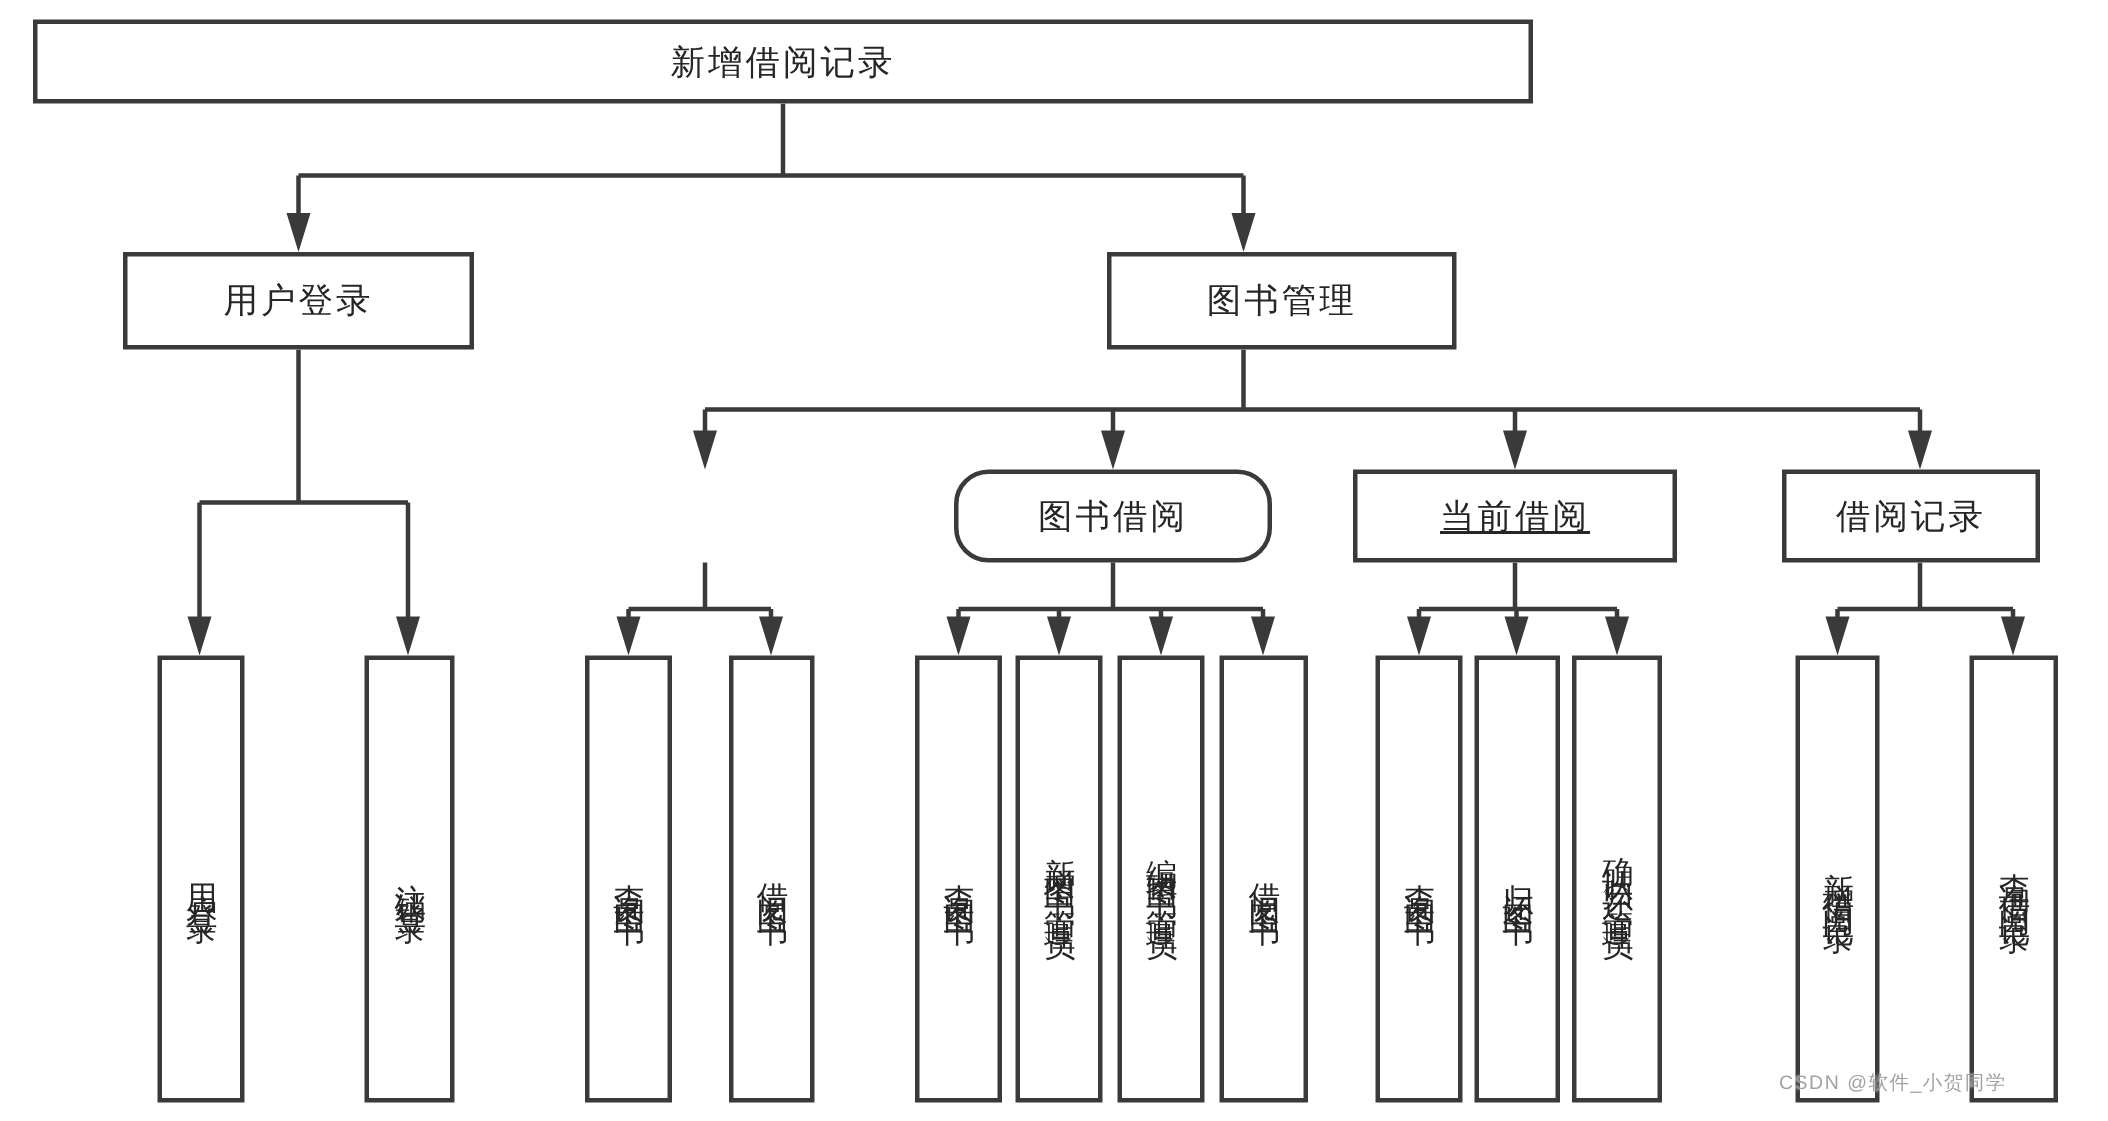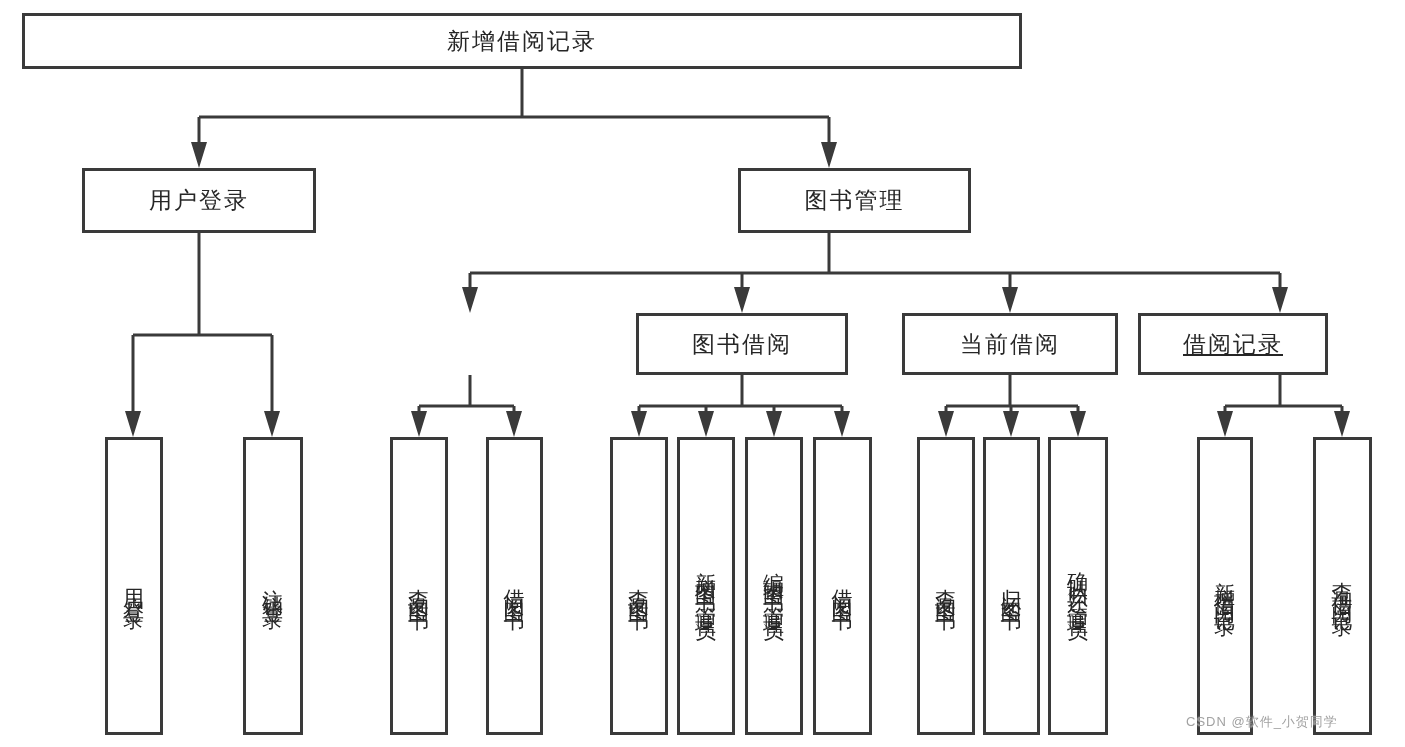--- a/index.html
+++ b/index.html
@@ -93,23 +93,23 @@
              M1070 411 L1086 411 L1078 437 Z
              M1217 411 L1233 411 L1225 437 Z
              M1334 411 L1350 411 L1342 437 Z"></path>
   </svg>
 
   <div class="box hbox" style="left:22px; top:13px; width:1000px; height:56px;">新增借阅记录</div>
 
   <div class="box hbox" style="left:82px; top:168px; width:234px; height:65px;">用户登录</div>
   <div class="box hbox" style="left:712px; top:168px; width:233px; height:65px;margin-left:26px;">图书管理</div>
 
-  <div class="box hbox" style="left:636px; top:313px; width:212px; height:62px;">图书借阅</div>
-  <div class="box hbox" style="left:902px; top:313px; width:216px; height:62px;">当前借阅</div>
-  <div class="box hbox" style="left:1138px; top:313px; width:190px; height:62px;text-decoration:underline;">借阅记录</div>
+  <div class="box hbox" style="left:636px; top:313px; width:212px; height:62px;border-radius:23px;">图书借阅</div>
+  <div class="box hbox" style="left:902px; top:313px; width:216px; height:62px;text-decoration:underline;">当前借阅</div>
+  <div class="box hbox" style="left:1188px; top:313px; width:172px; height:62px;">借阅记录</div>
 
   <div class="box vbox" style="left:105px; top:437px; width:58px; height:298px;">用户登录</div>
   <div class="box vbox" style="left:243px; top:437px; width:60px; height:298px;">注销登录</div>
 
   <div class="box vbox" style="left:390px; top:437px; width:58px; height:298px;">查询图书</div>
   <div class="box vbox" style="left:486px; top:437px; width:57px; height:298px;">借阅图书</div>
 
   <div class="box vbox" style="left:610px; top:437px; width:58px; height:298px;">查询图书</div>
   <div class="box vbox" style="left:677px; top:437px; width:58px; height:298px;">新增图书（管理员）</div>
   <div class="box vbox" style="left:745px; top:437px; width:58px; height:298px;">编辑图书（管理员）</div>

